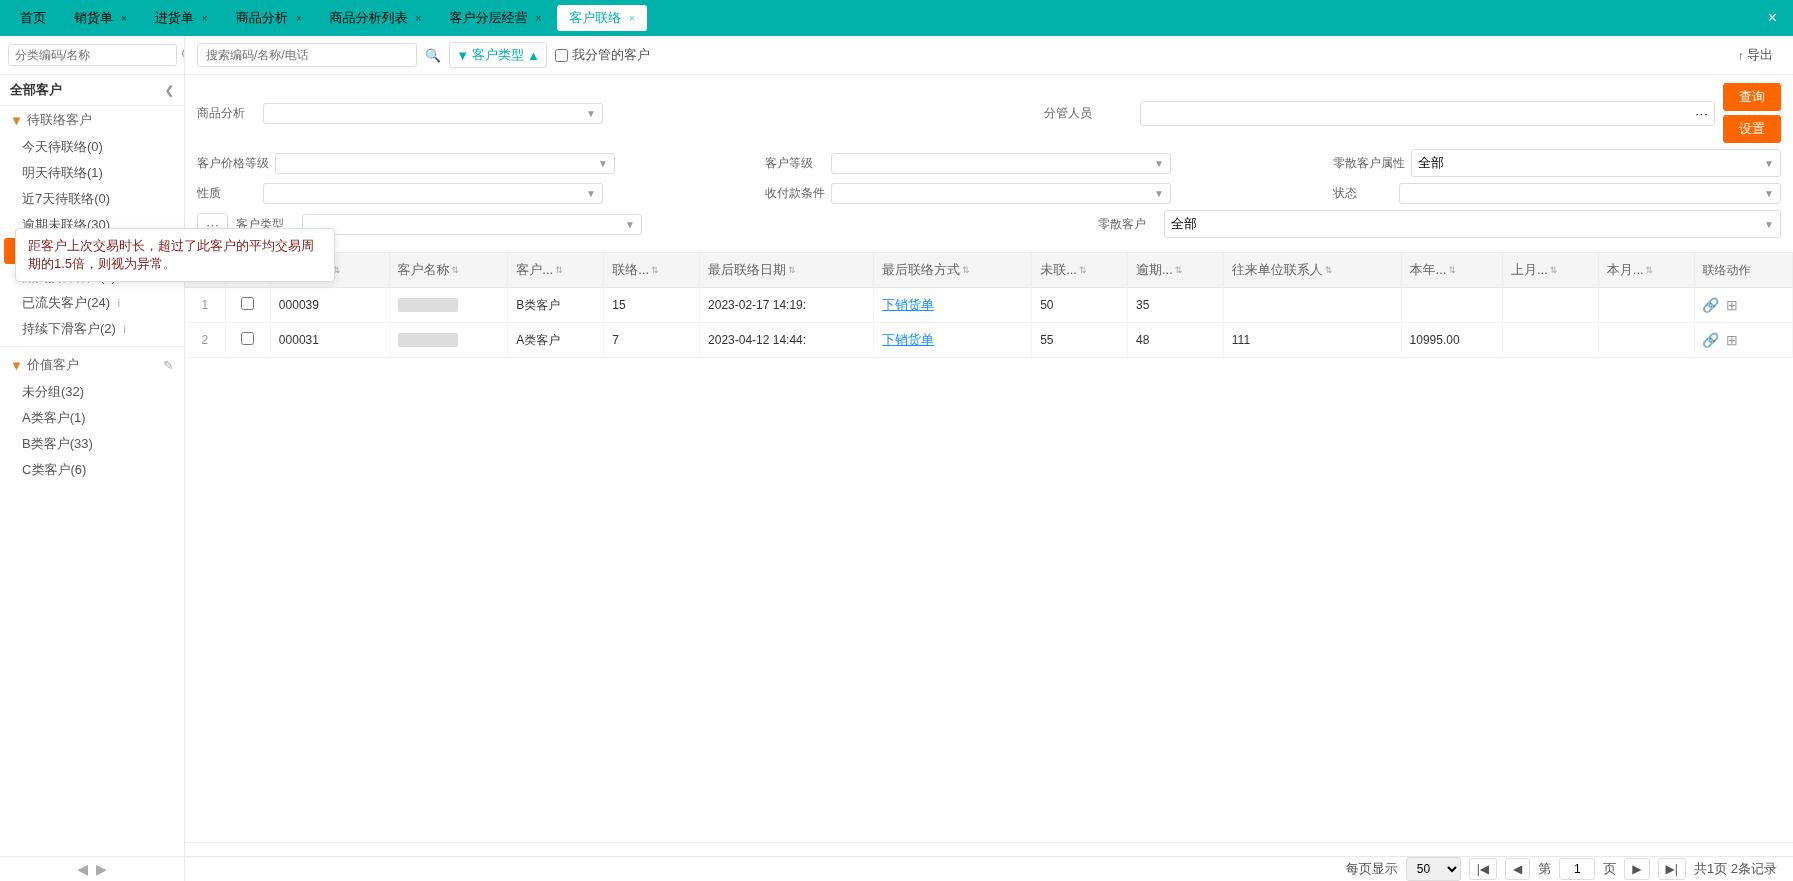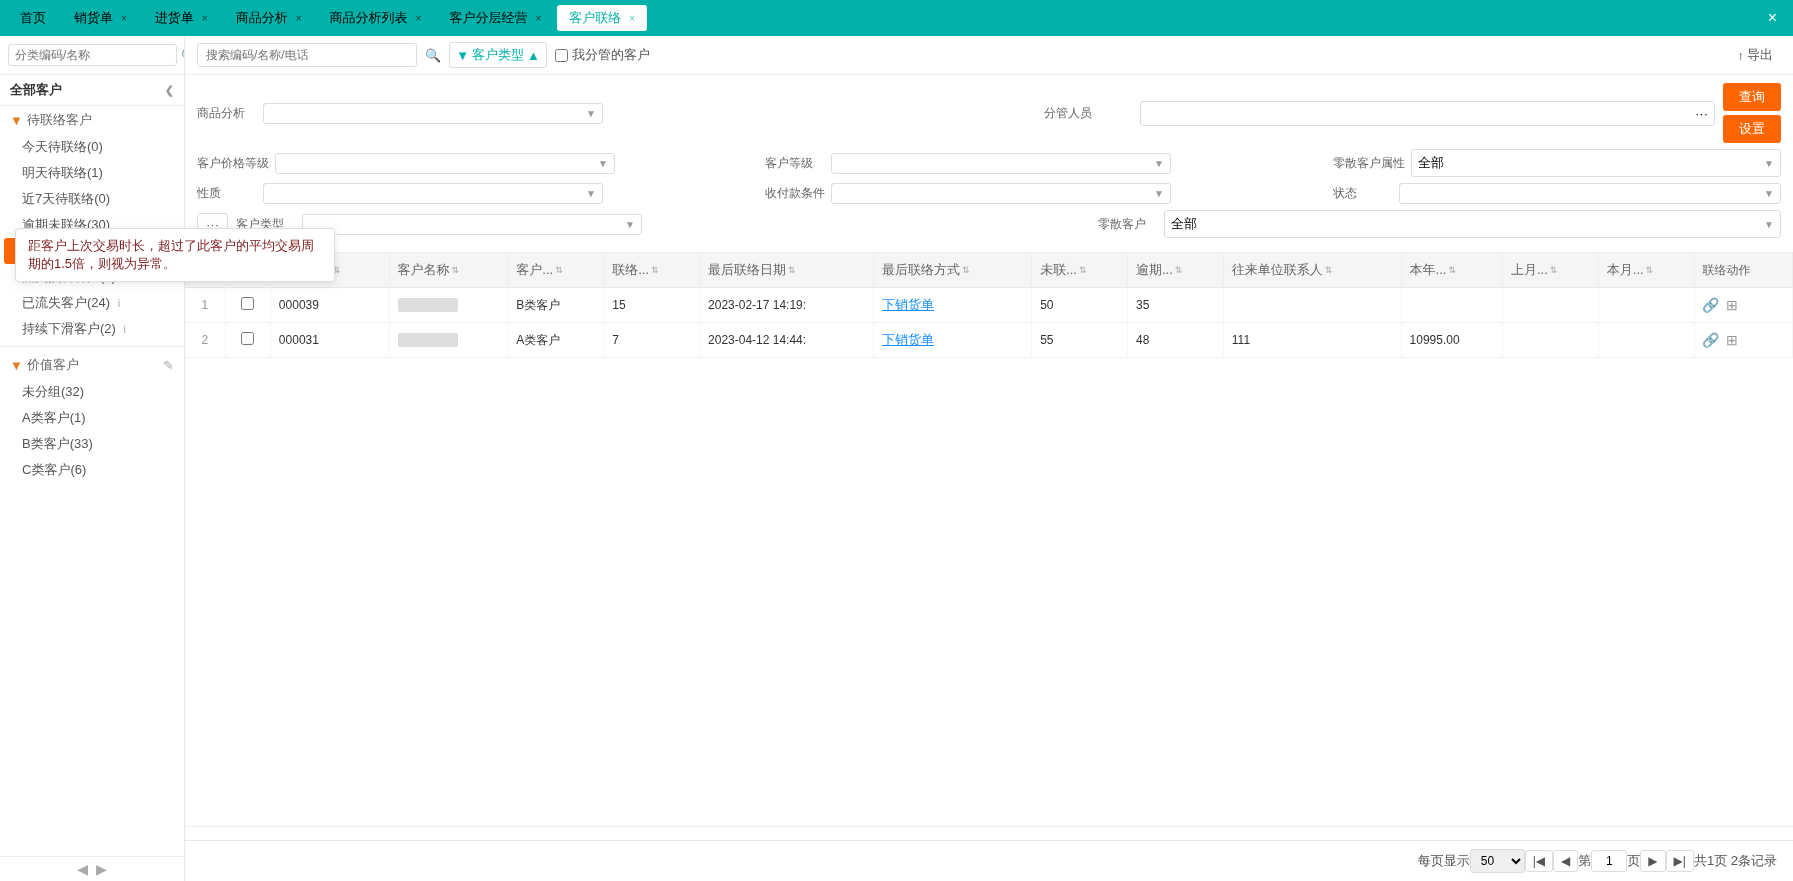--- a/index.html
+++ b/index.html
@@ -334,25 +334,25 @@
     .action-icons { display: flex; gap: 6px; }
     .action-icon { color: #999; cursor: pointer; font-size: 14px; }
 
     
     .settings-col { width: 32px; text-align: center; }
 
     
     .bottom-bar {
       background: #fff;
       border-top: 1px solid #e8e8e8;
-      padding: 8px 16px;
+      padding: 0 16px;
       display: flex;
       align-items: center;
       justify-content: flex-end;
-      gap: 0;
+      gap: 8px;
       font-size: 12px;
       color: #555;
     }
     .page-size-select {
       border: 1px solid #ddd;
       border-radius: 3px;
       padding: 3px 6px;
       font-size: 12px;
       outline: none;
     }

